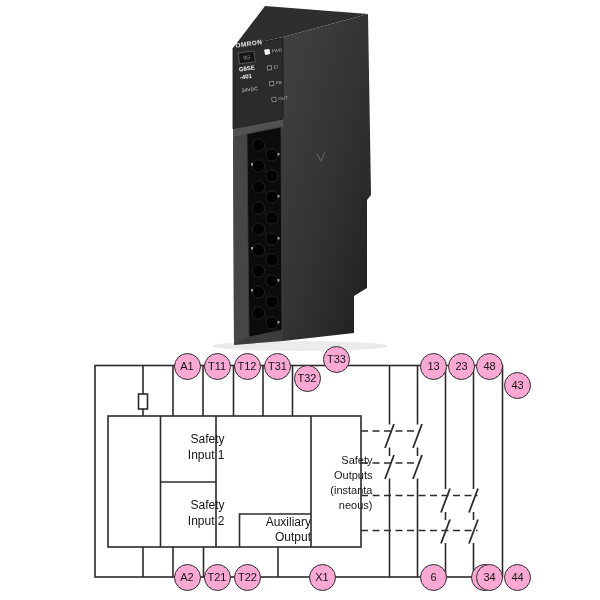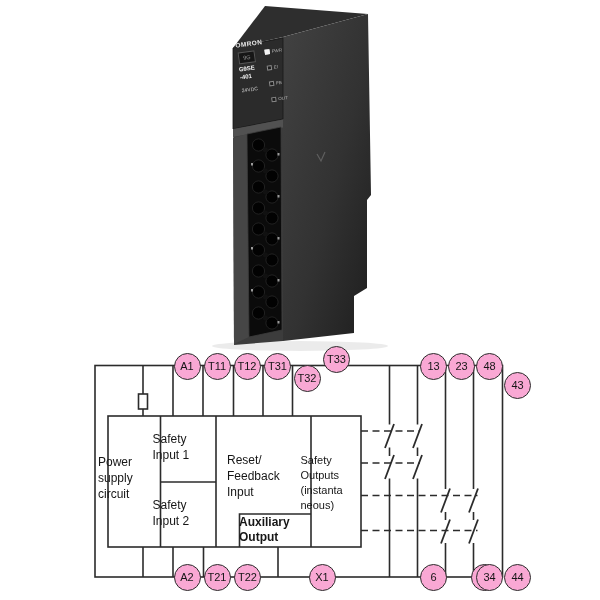--- a/index.html
+++ b/index.html
@@ -7,24 +7,24 @@
        font-family:"Liberation Sans",sans-serif;}
   .stage{position:absolute;left:0;top:0;width:600px;height:600px;}
   svg{position:absolute;left:0;top:0;}
 
   
   .term{position:absolute;width:27px;height:27px;box-sizing:border-box;
         border:1.6px solid #2b2b2b;border-radius:50%;background:#f9a8d4;
         font-size:11px;line-height:24px;text-align:center;color:#161616;
         z-index:5;margin-left:44px;}
   
-  .blk{position:absolute;text-align:left;white-space:pre-line;
+  .blk{position:absolute;text-align:right;white-space:pre-line;
        font-size:12px;line-height:16px;color:#161616;z-index:4;}
   .blk.small{font-size:11px;line-height:15px;}
-  .blk.aux{line-height:15px;font-weight:bold;}
+  .blk.aux{line-height:15px;}
 
   
   .plate{position:absolute;left:234px;top:42px;width:52px;height:92px;
          transform:rotate(-8deg);transform-origin:0 0;z-index:6;}
   .brand{position:absolute;left:1px;top:0;font-size:6.5px;font-weight:bold;
          color:#e8e8e8;letter-spacing:.4px;}
   .badge{position:absolute;left:2px;top:11px;width:15px;height:10px;
          background:#161616;border:.5px solid #555;
          font-size:5.5px;line-height:10px;text-align:center;color:#9a9a9a;}
   .model{position:absolute;left:1px;top:25px;font-size:6px;line-height:7.5px;
@@ -192,30 +192,24 @@
   <div class="led" style="top:44px">
     <span class="led-sq"></span>
     <span class="led-lb">FB</span>
   </div>
   <div class="led" style="top:60px">
     <span class="led-sq"></span>
     <span class="led-lb">OUT</span>
   </div>
 </div>
 
-<div class="blk" style="left:98px;top:454px;width:72px">Power
-supply
-circuit</div>
 <div class="blk" style="left:152.5px;top:431px;width:72px">Safety
 Input 1</div>
 <div class="blk" style="left:152.5px;top:497px;width:72px">Safety
 Input 2</div>
-<div class="blk" style="left:227px;top:452px;width:72px">Reset/
-Feedback
-Input</div>
 <div class="blk aux" style="left:239px;top:515px;width:72px">Auxiliary
 Output</div>
 <div class="blk small" style="left:300.5px;top:453px;width:72px">Safety
 Outputs
 (instanta
 neous)</div>
 
 <div class="term" style="left:129.5px;top:352.5px">A1</div>
 <div class="term" style="left:159.5px;top:352.5px">T11</div>
 <div class="term" style="left:189.5px;top:352.5px">T12</div>

